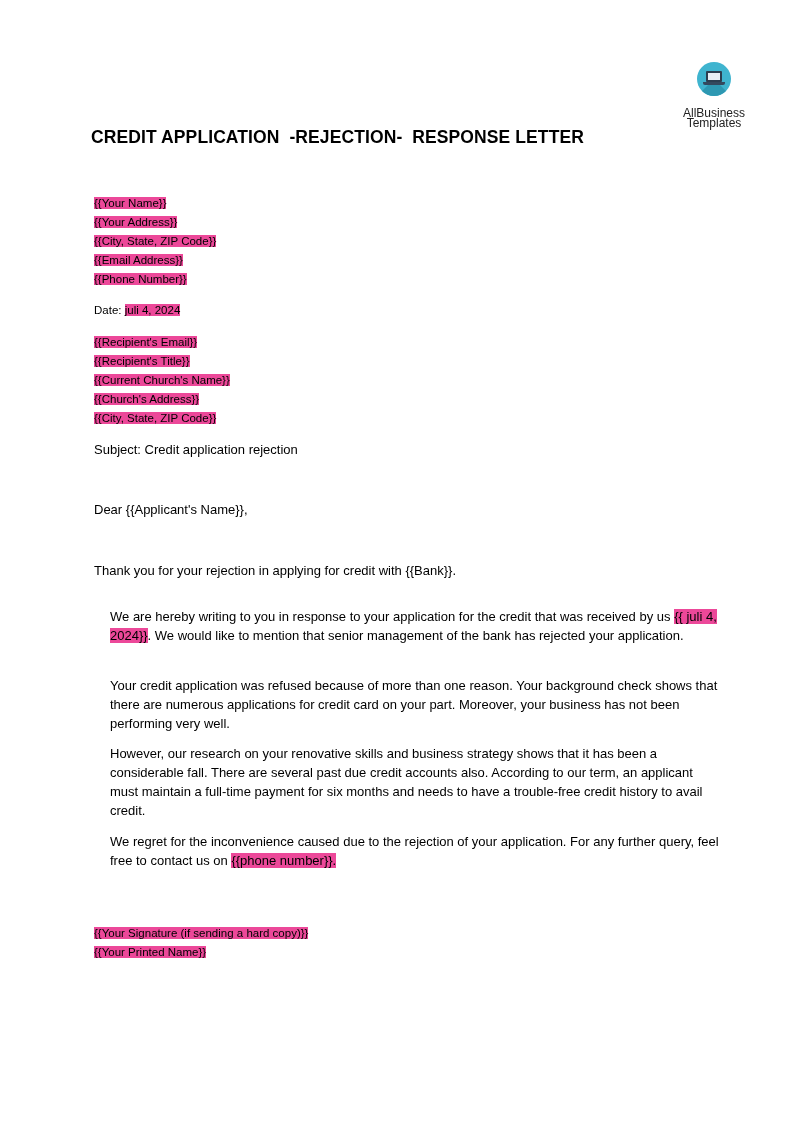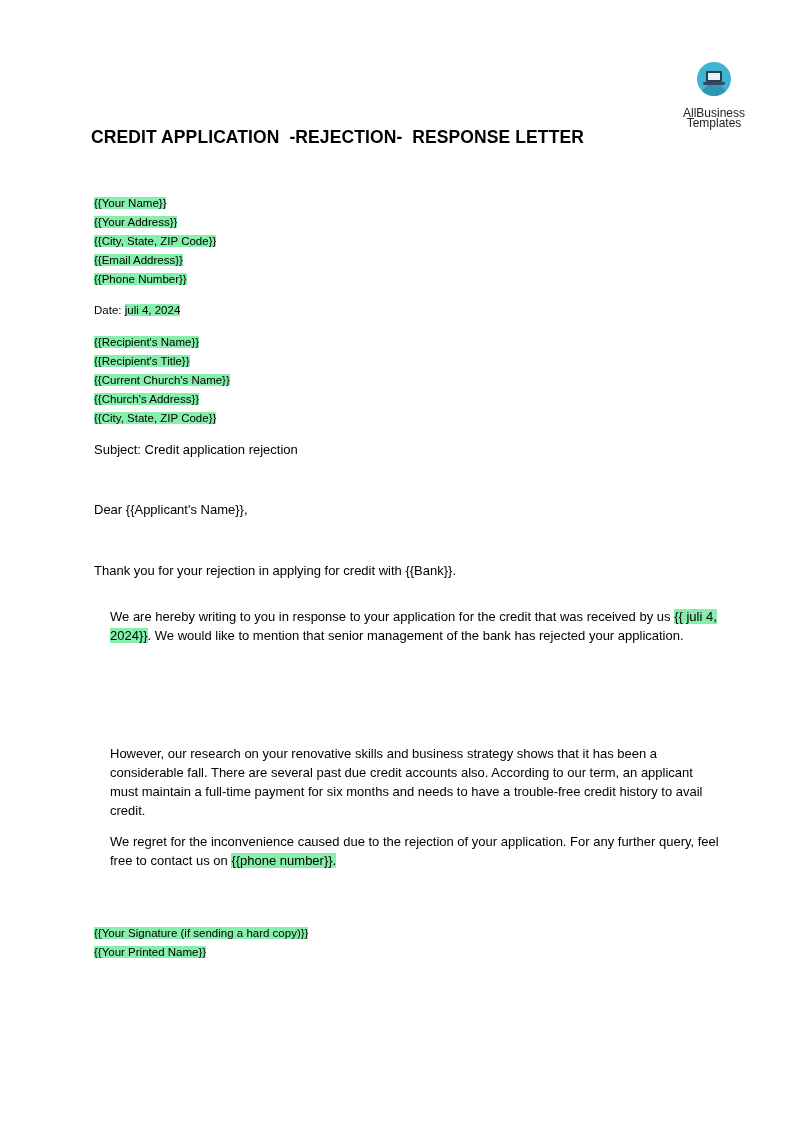--- a/index.html
+++ b/index.html
@@ -13,21 +13,21 @@
                    background: #2e98b2; transform: rotate(45deg); transform-origin: 0 0; }
     .laptop-screen { position: absolute; left: 9px; top: 9px; width: 16px; height: 11px;
                      background: #2c3e50; border-radius: 1px; }
     .laptop-screen-inner { position: absolute; left: 2px; top: 2px; width: 12px; height: 7px; background: #e8eef5; }
     .laptop-base { position: absolute; left: 6px; top: 20px; width: 22px; height: 3px; background: #34495e; border-radius: 0 0 2px 2px; }
     .logo-text { font-size: 12px; line-height: 10px; margin-top: 12px; color: #222; }
     .title { position: absolute; left: 0; top: 127px; width: 675px; text-align: center;
              font-weight: bold; font-size: 17.5px; letter-spacing: 0.1px; }
     .block { position: absolute; left: 94px; font-size: 11.5px; }
     .line { height: 19px; line-height: 19px; white-space: nowrap; }
-    .hl { background: #86efac; }
+    .hl { background: #ec4899; }
     .body-text { position: absolute; left: 94px; width: 610px; font-size: 13px; line-height: 19px; }
     .para { margin: 16px; }
   </style>
 </head>
 <body>
 
 <div class="page">
 
   <div class="logo">
     <div class="logo-circle">
@@ -51,35 +51,36 @@
     <div class="line"><span class="hl">{{City, State, ZIP Code}}</span></div>
     <div class="line"><span class="hl">{{Email Address}}</span></div>
     <div class="line"><span class="hl">{{Phone Number}}</span>&nbsp;</div>
   </div>
 
   <div class="block" style="top:301px;">
     <div class="line"><span style="white-space:pre;">Date: </span><span class="hl">juli 4, 2024</span></div>
   </div>
 
   <div class="block" style="top:333px;">
-    <div class="line"><span class="hl">{{Recipient's Name}}</span></div>
+    <div class="line"><span class="hl">{{Recipient's Email}}</span></div>
     <div class="line"><span class="hl">{{Recipient's Title}}</span></div>
     <div class="line"><span class="hl">{{Current Church's Name}}</span></div>
     <div class="line"><span class="hl">{{Church's Address}}</span></div>
     <div class="line"><span class="hl">{{City, State, ZIP Code}}</span></div>
   </div>
 
   <div class="body-text" style="top:440px;">Subject: Credit application rejection</div>
 
   <div class="body-text" style="top:500px;">Dear {{Applicant's Name}},</div>
 
   <div class="body-text" style="top:561px;">Thank you for your rejection in applying for credit with {{Bank}}.</div>
 
   <p class="body-text para" style="top:591px;"><span>We are hereby writing to you in response to your application for the credit that was received by us </span><span class="hl">{{ juli 4, 2024}}</span><span>. We would like to mention that senior management of the bank has rejected your application.</span></p>
 
+  <p class="body-text para" style="top:660px;">Your credit application was refused because of more than one reason. Your background check shows that there are numerous applications for credit card on your part. Moreover, your business has not been performing very well.</p>
 
   <p class="body-text para" style="top:728px;">However, our research on your renovative skills and business strategy shows that it has been a considerable fall. There are several past due credit accounts also. According to our term, an applicant must maintain a full-time payment for six months and needs to have a trouble-free credit history to avail credit.</p>
 
   <p class="body-text para" style="top:816px;"><span>We regret for the inconvenience caused due to the rejection of your application. For any further query, feel free to contact us on </span><span class="hl">{{phone number}}.</span></p>
 
 
 
   <div class="block" style="top:924px;">
     <div class="line"><span class="hl">{{Your Signature (if sending a hard copy)}}</span></div>
     <div class="line"><span class="hl">{{Your Printed Name}}</span></div>

